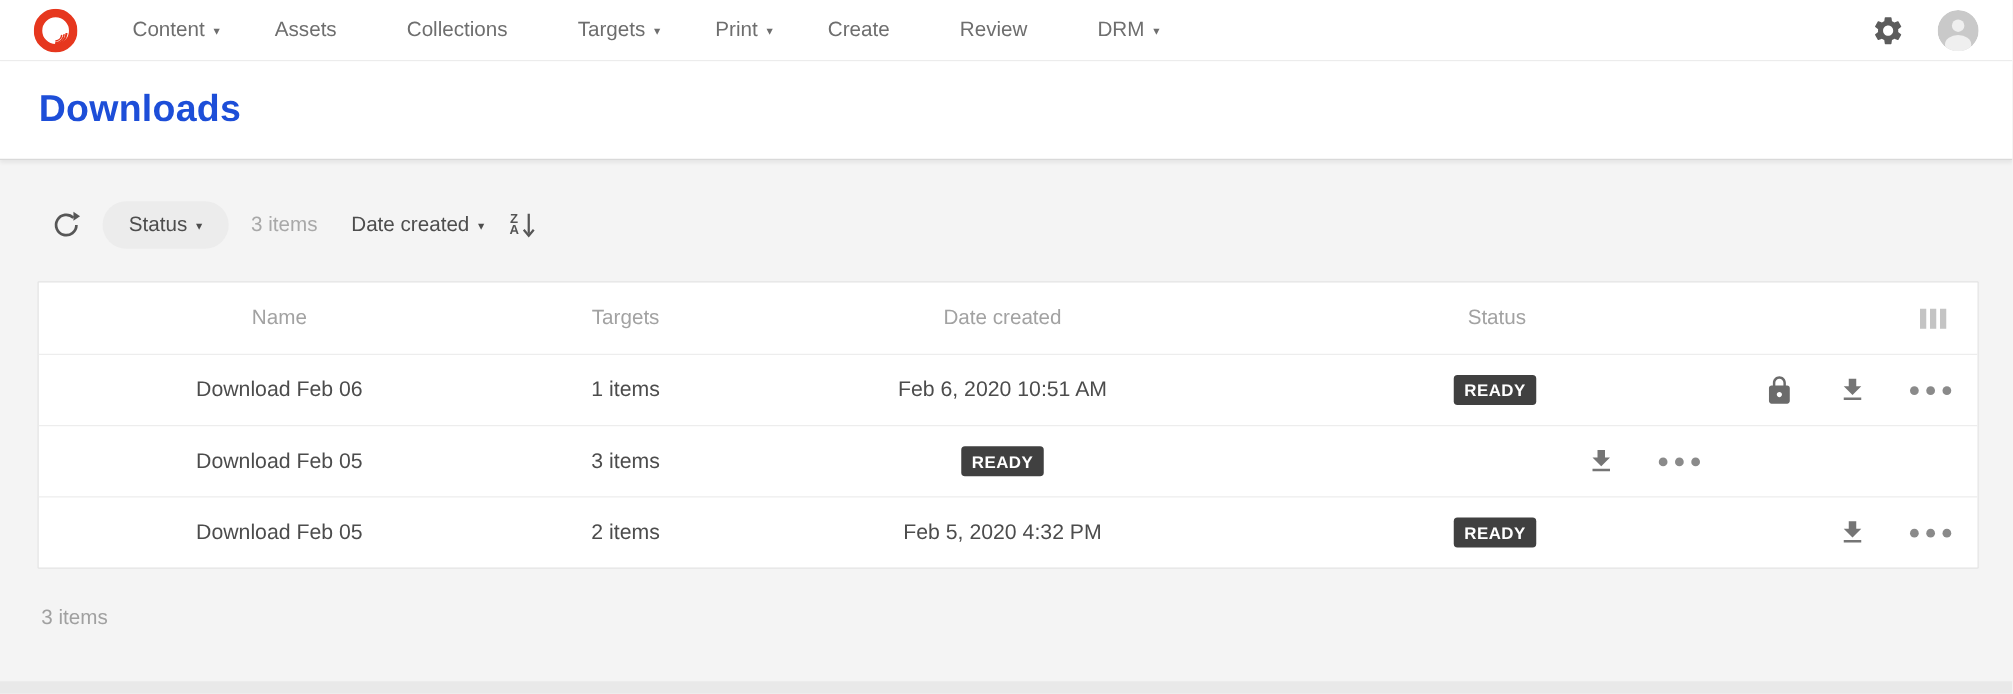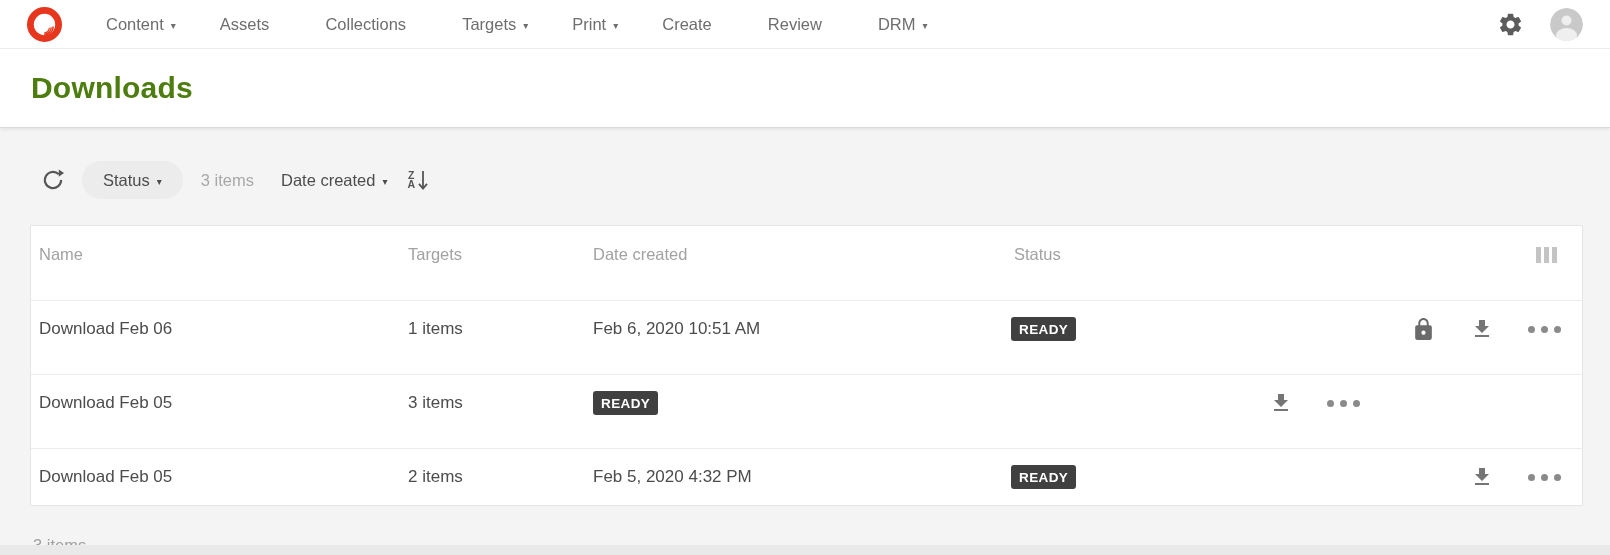--- a/index.html
+++ b/index.html
@@ -24,21 +24,21 @@
   .nav-right { display:flex; align-items:center; gap:26px; flex:0 0 auto; }
   .icon-btn { background:none; border:none; cursor:pointer; display:inline-flex; align-items:center; justify-content:center; padding:0; }
   .avatar-wrap { width:33px; height:33px; border-radius:50%; overflow:hidden; cursor:pointer; }
 
   
   .page-header {
     height:79px; background:#ffffff; display:flex; align-items:center;
     padding:0 31px; border-bottom:1px solid #d9d9d9;
     box-shadow:0 2px 3px rgba(0,0,0,0.06); position:relative; z-index:2;
   }
-  .page-title { font-size:30px; font-weight:600; color:#4d7c0f; letter-spacing:0.2px; }
+  .page-title { font-size:30px; font-weight:600; color:#1d4ed8; letter-spacing:0.2px; }
 
   
   .toolbar { display:flex; align-items:center; margin:33px 0 0 40px; height:38px; gap:0; }
   .refresh-btn { width:26px; height:26px; margin-right:16px; }
   .pill {
     background:#ececec; border:none; border-radius:19px; height:38px; padding:0 21px;
     font-size:16.5px; color:#4d4d4d; display:inline-flex; align-items:center; cursor:pointer;
     font-family:inherit;
   }
   .pill .caret { color:#4d4d4d; }
@@ -48,28 +48,29 @@
     display:inline-flex; align-items:center; margin:0 12px 0 13px; font-family:inherit;
   }
   .sort-field .caret { color:#4d4d4d; }
   .sort-dir { display:inline-flex; align-items:center; gap:2px; margin-left:8px; }
   .za { display:flex; flex-direction:column; line-height:9px; font-size:10.5px; font-weight:bold; color:#555; }
 
   
   .card {
     background:#fff; margin:26px 27px 0 30px; border:1px solid #e4e4e4;
     border-radius:1px;
+    text-align:center;
   }
   .thead, .trow {
     display:grid;
     grid-template-columns:377px 185px 418px 370px 1fr;
     align-items:center;
   }
   .thead { height:57px; }
-  .trow { height:57px; border-top:1px solid #ededed; cursor:pointer;margin-top:17px; }
+  .trow { height:57px; border-top:1px solid #ededed; cursor:pointer; }
   .th { font-size:16.5px; color:#a2a2a2; }
   .th.first, .td.first { padding-left:8px; }
   .th.status-h { padding-left:3px; }
   .td { font-size:17px; color:#4c4c4c; white-space:nowrap; }
   .badge {
     display:inline-block; background:#404040; color:#ffffff; font-size:13.5px;
     font-weight:bold; padding:5px 8px 4px; border-radius:3px; letter-spacing:0.4px;
   }
   .actions { display:flex; justify-content:flex-end; align-items:center; gap:33px; padding-right:21px; }
   .icon-slot { width:26px; height:26px; display:inline-flex; align-items:center; justify-content:center; }

